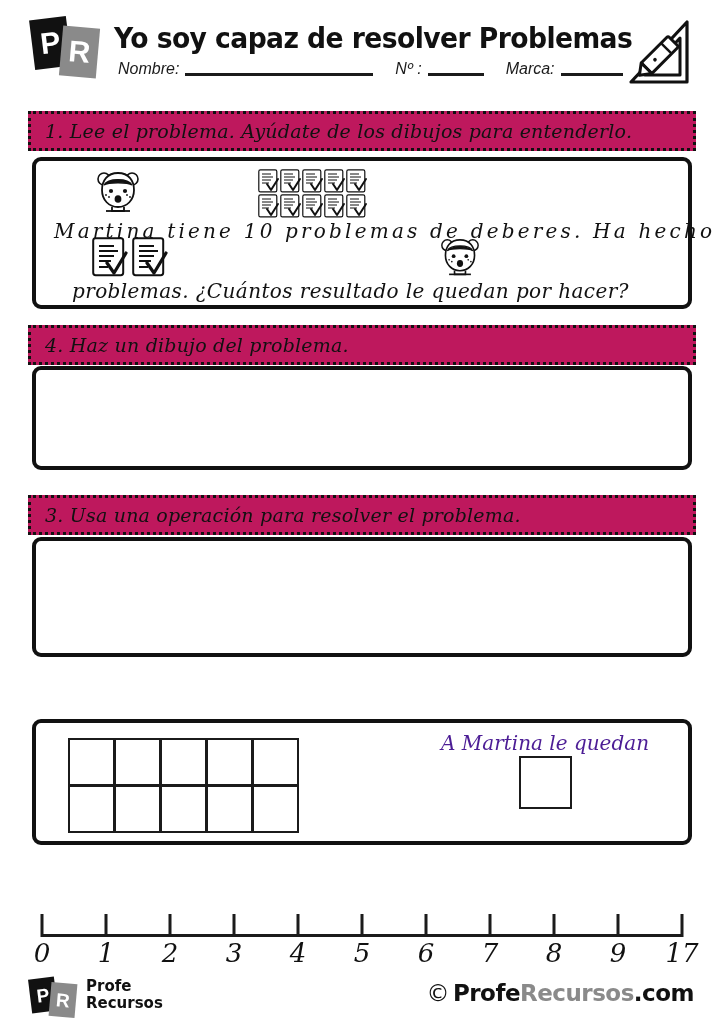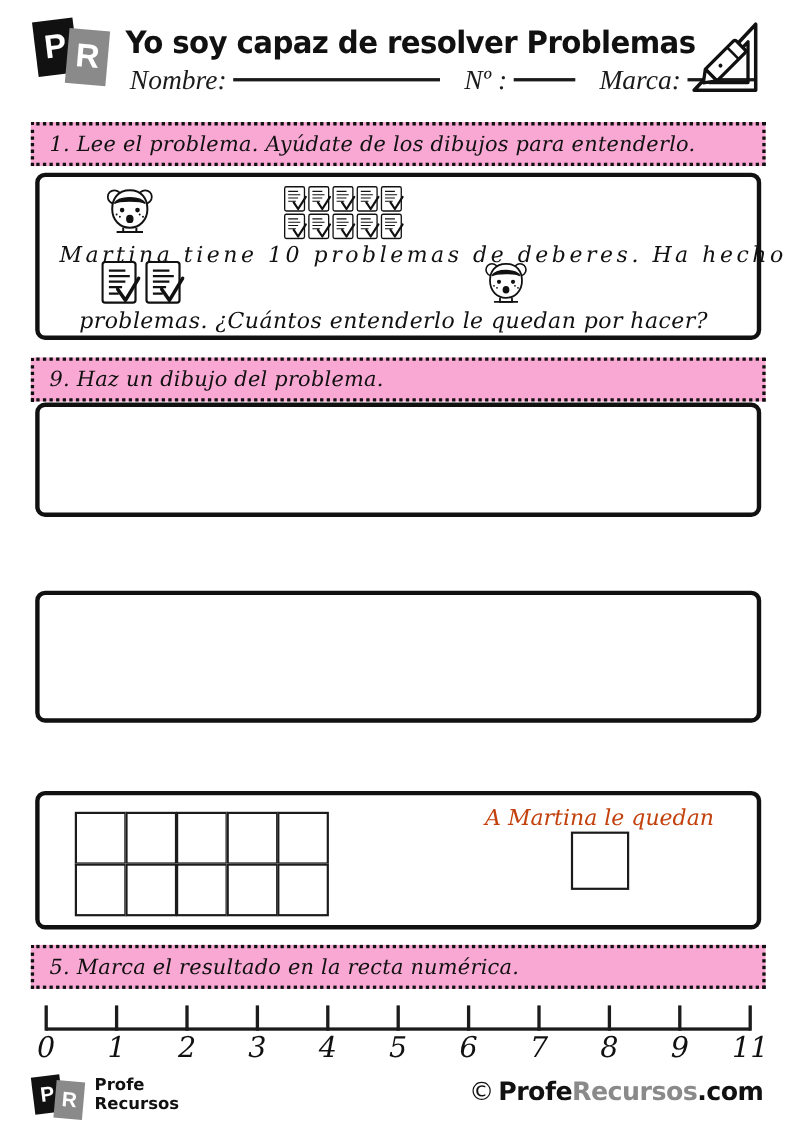--- a/index.html
+++ b/index.html
@@ -78,24 +78,24 @@
     white-space: nowrap;
     transform: scaleX(0.95);
     transform-origin: left center;
   }
 
   .namerow {
     position: absolute;
     left: 96px;
     top: 50px;
     display: flex;
-    align-items: center;
-    font-family: Liberation Serif, serif;
+    align-items: flex-end;
+    font-family: Liberation Sans, sans-serif;
     font-style: italic;
-    font-size: 25px;
+    font-size: 16px;
     color: #1b1b1b;
     white-space: nowrap;
   }
   .namerow .lbl { margin-right: 6px; }
   .rule {
     display: inline-block;
     border-bottom: 3px solid #1b1b1b;
     height: 1px;
     position: relative;
     top: -2px;
@@ -115,21 +115,21 @@
   
   .instr {
     position: absolute;
     left: 28px;
     width: 668px;
     height: 40px;
     border: 3px dotted #111111;
     display: flex;
     align-items: center;
     padding-left: 14px;
-    background: #f9a8d4;
+    background: #be185d;
   }
   .instr .txt {
     font-family: "DejaVu Serif", serif;
     font-style: italic;
     font-size: 19px;
     color: #111111;
     white-space: nowrap;
     letter-spacing: 0.2px;
   }
 
@@ -190,21 +190,21 @@
     right: 14px;
     top: 8px;
     width: 258px;
     height: 110px;
     text-align: center;
   }
   .answer-area .sent {
     font-family: "DejaVu Serif", serif;
     font-style: italic;
     font-size: 20px;
-    color: #c2410c;
+    color: #4c1d95;
     white-space: nowrap;
     line-height: 1;
   }
   .answer-area .sent.top { margin-top: 2px; }
   .answer-area .sent.bot { margin-top: 6px; }
   .answer-box {
     width: 53px;
     height: 53px;
     border: 2px solid #1b1b1b;
     margin: 3px auto 0 auto;
@@ -436,28 +436,31 @@
       <circle cx="29" cy="21" r="2.1" fill="#111"></circle>
       <circle cx="10" cy="25" r="0.9" fill="#111"></circle>
       <circle cx="13" cy="27" r="0.9" fill="#111"></circle>
       <circle cx="31" cy="25" r="0.9" fill="#111"></circle>
       <circle cx="34" cy="27" r="0.9" fill="#111"></circle>
       <ellipse cx="22" cy="29" rx="3.4" ry="3.8" fill="#111"></ellipse>
       <path d="M16 37 L16 41 L28 41 L28 37" fill="none" stroke="#111" stroke-width="1.8"></path>
       <path d="M10 41 L34 41" stroke="#111" stroke-width="1.8"></path>
     </svg>
 
-    <div class="prob-line" id="prob-line-2">problemas. ¿Cuántos entenderlo le quedan por hacer?</div>
+    <div class="prob-line" id="prob-line-2">problemas. ¿Cuántos resultado le quedan por hacer?</div>
   </div>
 
   <div class="instr" id="instr-2">
-    <span class="txt">9. Haz un dibujo del problema.</span>
+    <span class="txt">4. Haz un dibujo del problema.</span>
   </div>
   <div class="box" id="draw-box"></div>
 
+  <div class="instr" id="instr-3">
+    <span class="txt">3. Usa una operación para resolver el problema.</span>
+  </div>
   <div class="box" id="oper-box"></div>
 
 
   <div class="box" id="solution-box">
     <div class="tenframe" id="tenframe">
         <div class="cell"></div>
         <div class="cell"></div>
         <div class="cell"></div>
         <div class="cell"></div>
         <div class="cell"></div>
@@ -467,23 +470,20 @@
         <div class="cell"></div>
         <div class="cell"></div>
       </div>
 
     <div class="answer-area">
       <div class="sent top">A Martina le quedan</div>
       <div class="answer-box"></div>
     </div>
   </div>
 
-  <div class="instr" id="instr-5">
-    <span class="txt">5. Marca el resultado en la recta numérica.</span>
-  </div>
 
   <div class="numline" id="numberline">
     <div class="axis"></div>
   <div class="tick" style="left: 8px;"></div>
       <div class="tlabel" style="left: 8px;">0</div>
       <div class="tick" style="left: 72px;"></div>
       <div class="tlabel" style="left: 72px;">1</div>
       <div class="tick" style="left: 136px;"></div>
       <div class="tlabel" style="left: 136px;">2</div>
       <div class="tick" style="left: 200px;"></div>
@@ -494,21 +494,21 @@
       <div class="tlabel" style="left: 328px;">5</div>
       <div class="tick" style="left: 392px;"></div>
       <div class="tlabel" style="left: 392px;">6</div>
       <div class="tick" style="left: 456px;"></div>
       <div class="tlabel" style="left: 456px;">7</div>
       <div class="tick" style="left: 520px;"></div>
       <div class="tlabel" style="left: 520px;">8</div>
       <div class="tick" style="left: 584px;"></div>
       <div class="tlabel" style="left: 584px;">9</div>
       <div class="tick" style="left: 648px;"></div>
-      <div class="tlabel" style="left: 648px;">11</div>
+      <div class="tlabel" style="left: 648px;">17</div>
     </div>
 
   <div class="footer">
     <div class="footer-logo">
       <div class="fl-mark">
         <div class="ftile p">P</div>
         <div class="ftile r">R</div>
       </div>
       <div class="fl-text">
         <div>Profe</div>

